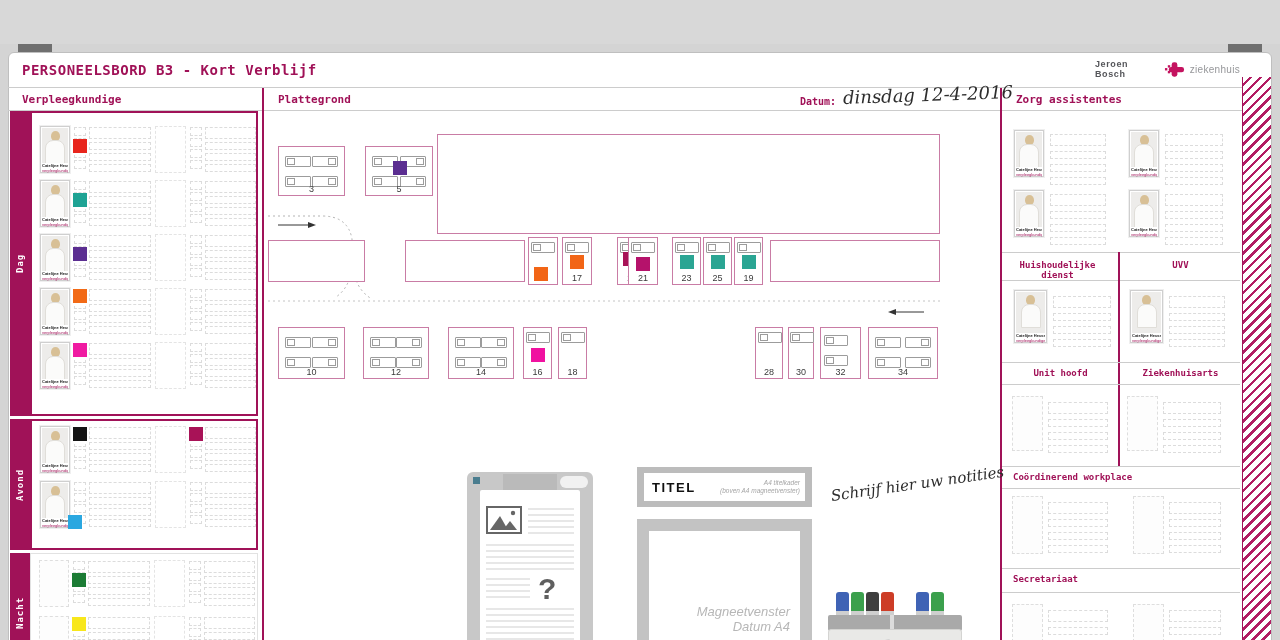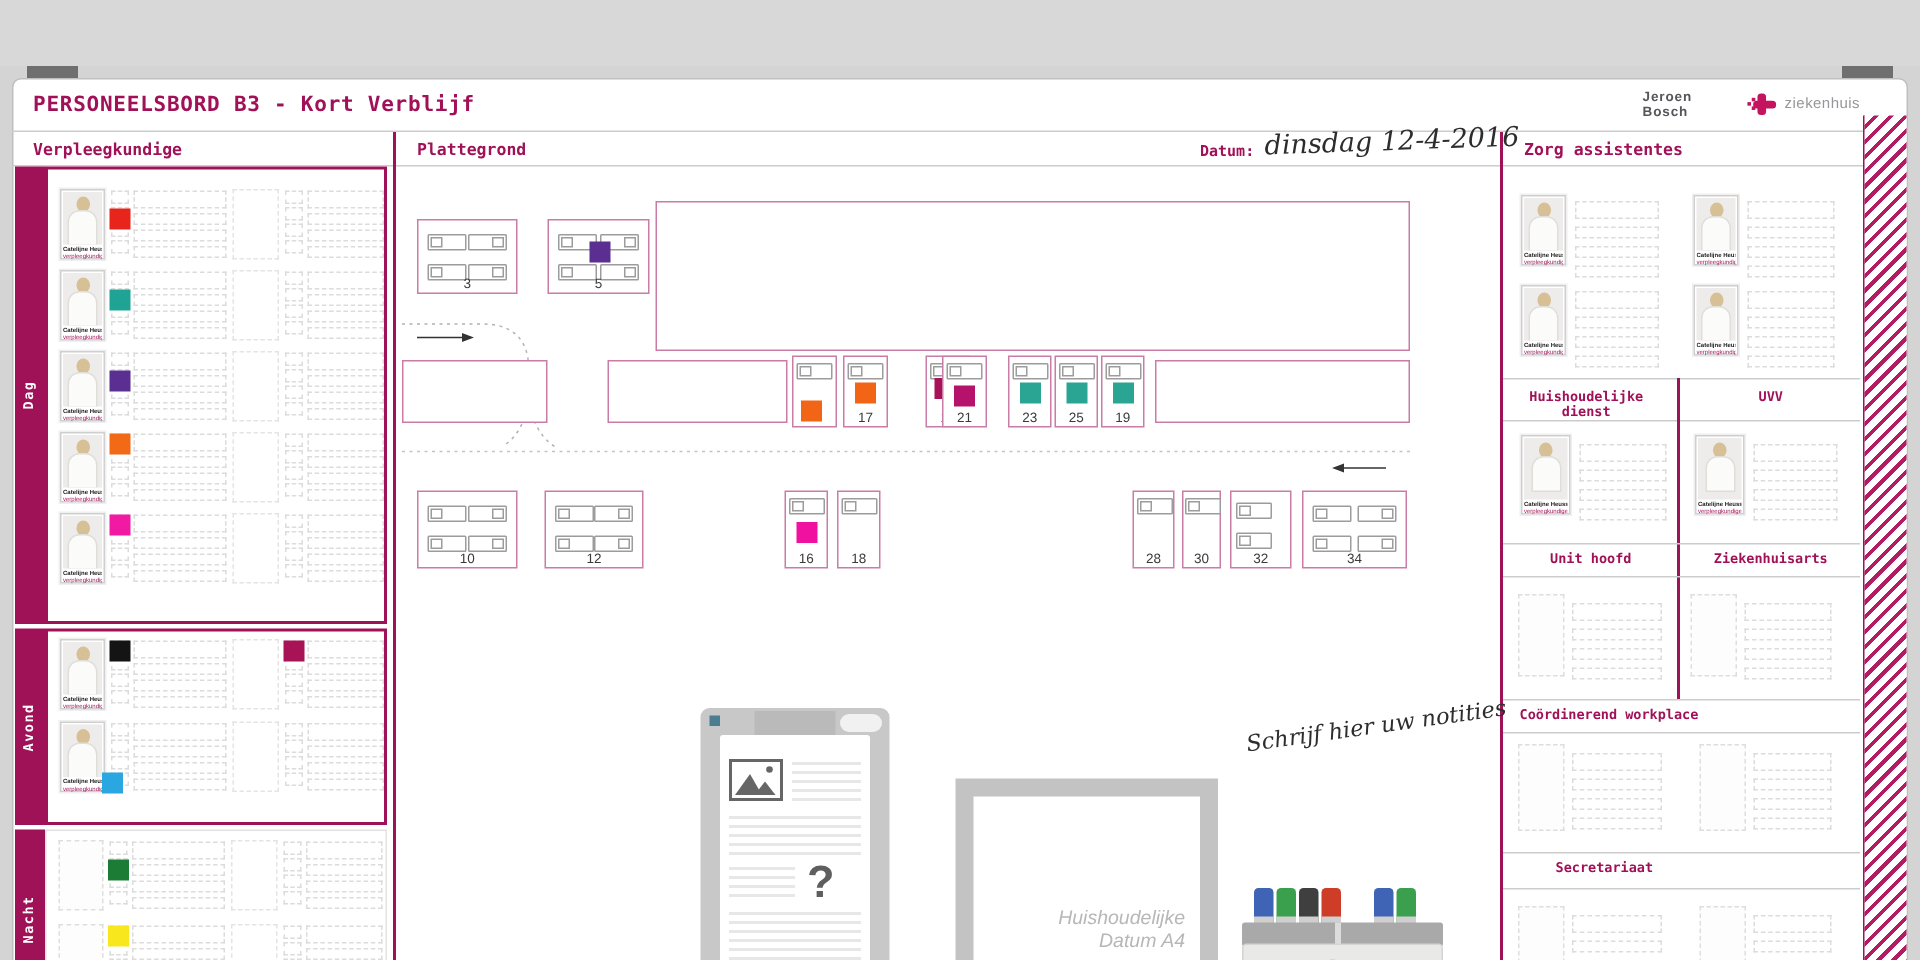--- a/index.html
+++ b/index.html
@@ -525,20 +525,27 @@
       <i class="bed pr b4"></i>
     <span class="rn">10</span>
     </div>
   <div class="room" style="left:363px;top:283px;width:66px;height:52px">
     <i class="bed pl b1"></i>
       <i class="bed pl b2"></i>
       <i class="bed pr b3"></i>
       <i class="bed pr b4"></i>
     <span class="rn">12</span>
     </div>
+  <div class="room" style="left:448px;top:283px;width:66px;height:52px">
+    <i class="bed pl b1"></i>
+      <i class="bed pl b2"></i>
+      <i class="bed pr b3"></i>
+      <i class="bed pr b4"></i>
+    <span class="rn">14</span>
+    </div>
   <div class="room" style="left:523px;top:283px;width:29px;height:52px">
     <i class="bed sm pl" style="left:2px;top:4px"></i>
     <i class="mg" style="left: 7px; top: 20px; background-color: rgb(240, 17, 160);"></i>
     <span class="rn">16</span>
     </div>
   <div class="room" style="left:558px;top:283px;width:29px;height:52px">
     <i class="bed sm pl" style="left:2px;top:4px"></i>
     <span class="rn">18</span>
     </div>
   <div class="room" style="left:755px;top:283px;width:28px;height:52px">
@@ -599,25 +606,33 @@
         <div class="tl"></div>
           <div class="tl"></div>
           <div class="tl"></div>
           <div class="tl"></div>
           <div class="tl"></div>
           <div class="tl"></div>
         </div>
     </div>
   </div>
 
+  <div class="grayframe" style="left:637px;top:423px;width:175px;height:40px">
+    <div class="whiteinner" style="left:7px;top:6px;right:7px;bottom:6px;display:flex;align-items:center">
+      <span style="font-weight:bold;font-size:13px;letter-spacing:1.5px;color:#111;margin-left:8px">TITEL</span>
+      <span class="cap" style="margin-left:auto;margin-right:5px">
+        <span>A4 titelkader</span><br>
+        <span>(boven A4 magneetvenster)</span></span>
+    </div>
+  </div>
 
   <div class="grayframe" style="left:637px;top:475px;width:175px;height:135px;background:#c3c3c3">
     <div class="whiteinner" style="left:12px;top:12px;right:12px;bottom:12px">
       <div class="mvtext">
-        <span>Huishoudelijke</span><br>
+        <span>Magneetvenster</span><br>
         <span>Datum A4</span></div>
     </div>
   </div>
 
   <div class="abs hand" style="left:831px;top:443px;width:190px;font-size:15px;transform:rotate(-8deg);transform-origin:left center">Schrijf hier uw notities</div>
 
   <div class="abs" style="left:828px;top:545px;width:134px;height:78px">
     <i class="pen" style="left: 8px; top: 3px; background-color: rgb(63, 99, 181);"></i>
     <i class="pen" style="left: 23px; top: 3px; background-color: rgb(59, 160, 77);"></i>
     <i class="pen" style="left: 38px; top: 3px; background-color: rgb(63, 63, 63);"></i>
@@ -763,21 +778,21 @@
     </div>
   <i class="pph" style="left:1133px;top:452px;width:31px;height:58px"></i>
   <div class="rls" style="left:1169px;top:458px;width:52px">
       <i class="rl t"></i>
       <i class="rl"></i>
       <i class="rl"></i>
       <i class="rl"></i>
     </div>
 
   <div class="hline" style="left:1002px;top:524px;width:238px"></div>
-  <div class="abs mono" style="left:1037px;top:530px;font-size:9px">Secretariaat</div>
+  <div class="abs mono" style="left:1013px;top:530px;font-size:9px">Secretariaat</div>
   <div class="hline" style="left:1002px;top:548px;width:238px"></div>
 
   <i class="pph" style="left:1012px;top:560px;width:31px;height:58px"></i>
   <div class="rls" style="left:1048px;top:566px;width:60px">
       <i class="rl t"></i>
       <i class="rl"></i>
       <i class="rl"></i>
       <i class="rl"></i>
     </div>
   <i class="pph" style="left:1133px;top:560px;width:31px;height:58px"></i>

